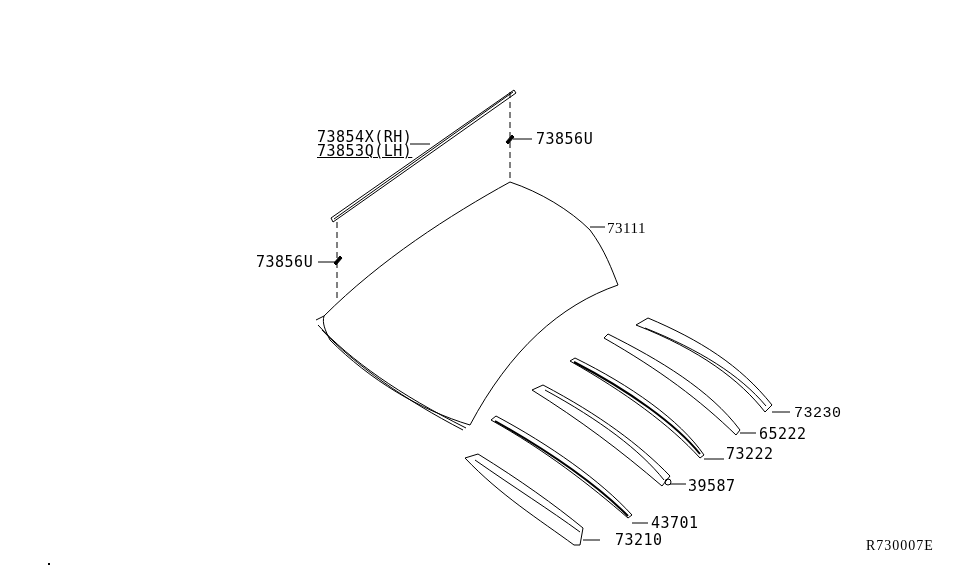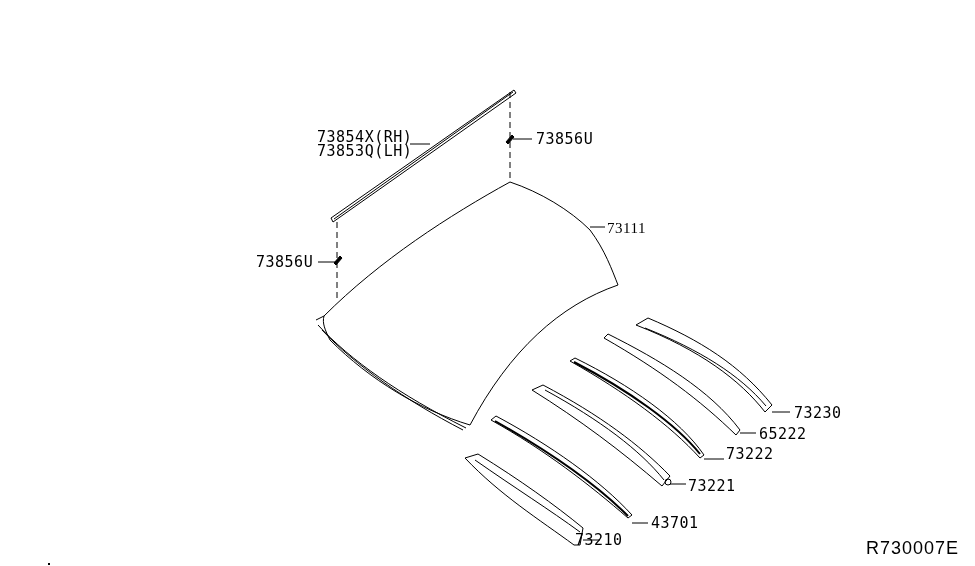--- a/index.html
+++ b/index.html
@@ -1,20 +1,20 @@
 <!DOCTYPE html>
 <html><head>
 <meta charset="utf-8">
 <style>
   html, body { margin: 0; padding: 0; background: #ffffff; }
   body { width: 975px; height: 566px; position: relative; overflow: hidden; font-family: "DejaVu Sans Mono", monospace; }
   .canvas { position: absolute; left: 0; top: 0; width: 975px; height: 566px; margin-top: 40px; }
   svg { position: absolute; left: 0; top: 0; }
   .lbl { position: absolute; font-family: "DejaVu Sans Mono", "Liberation Mono", monospace; font-size: 15px; color: #000; letter-spacing: 0.5px; line-height: 15px; white-space: nowrap; }
-  .code { position: absolute; font-family: Liberation Sans, sans-serif; font-size: 18px; color: #000; letter-spacing: 1px; white-space: nowrap; }
+  .code { position: absolute; font-family: Liberation Serif, serif; font-size: 14px; color: #000; letter-spacing: 1px; white-space: nowrap; }
   .dot { position: absolute; width: 2px; height: 2px; background: #000; }
 </style>
 </head>
 <body>
 
 <div class="canvas">
   <svg width="975" height="566" viewBox="0 0 975 566" fill="none" stroke="#000" stroke-width="1">
 
     <g>
       <path d="M331 178 L514 50 L516 53 L333 182 Z"></path>
@@ -71,26 +71,26 @@
       <line x1="632" y1="483" x2="648" y2="483"></line>
     </g>
     <g>
       <path d="M465 418 L478 414 C520 440 555 465 583 488 L580 505 L574 505 C540 480 500 455 465 418 Z"></path>
       <path d="M475 420 C515 448 550 470 580 492"></path>
       <line x1="583" y1="500" x2="600" y2="500"></line>
     </g>
   </svg>
 
   <div class="lbl" style="left:317px; top:90px;">73854X(RH)</div>
-  <div class="lbl" style="left:317px; top:104px;">73853Q(LH)</div>
+  <div class="lbl" style="left:317px; top:104px;text-decoration:underline;">73853Q(LH)</div>
   <div class="lbl" style="left:536px; top:92px;">73856U</div>
   <div class="lbl" style="left:256px; top:215px;">73856U</div>
   <div class="lbl" style="left:607px; top:181px;font-family:Liberation Serif, serif;">73111</div>
-  <div class="lbl" style="left:794px; top:366px;">73230</div>
+  <div class="lbl" style="left:794px; top:366px;font-family:Liberation Mono, monospace;">73230</div>
   <div class="lbl" style="left:759px; top:387px;">65222</div>
   <div class="lbl" style="left:726px; top:407px;">73222</div>
-  <div class="lbl" style="left:688px; top:439px;">73221</div>
+  <div class="lbl" style="left:688px; top:439px;">39587</div>
   <div class="lbl" style="left:651px; top:476px;">43701</div>
-  <div class="lbl" style="left:575px; top:493px;text-align:right;">73210</div>
+  <div class="lbl" style="left:615px; top:493px;text-align:right;">73210</div>
 
   <div class="code" style="left:866px; top:498px;">R730007E</div>
   <div class="dot" style="left:48px; top:523px;"></div>
 </div>
 
 </body></html>

